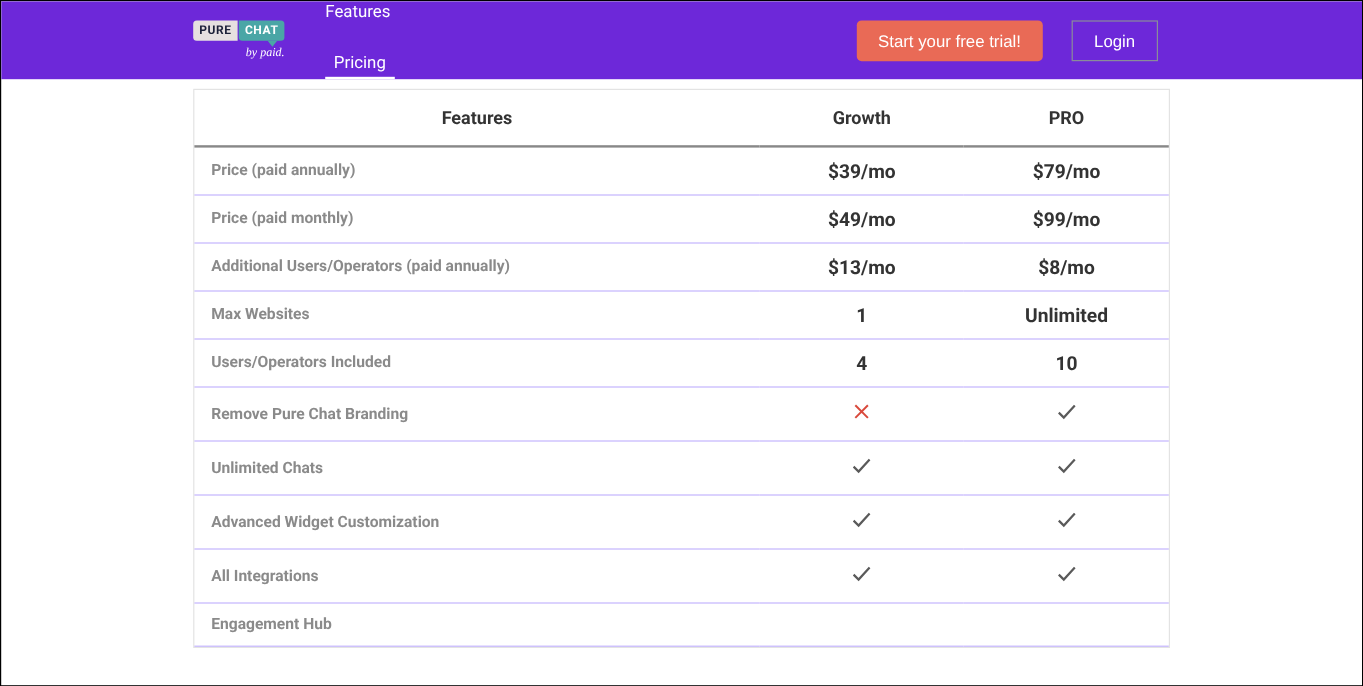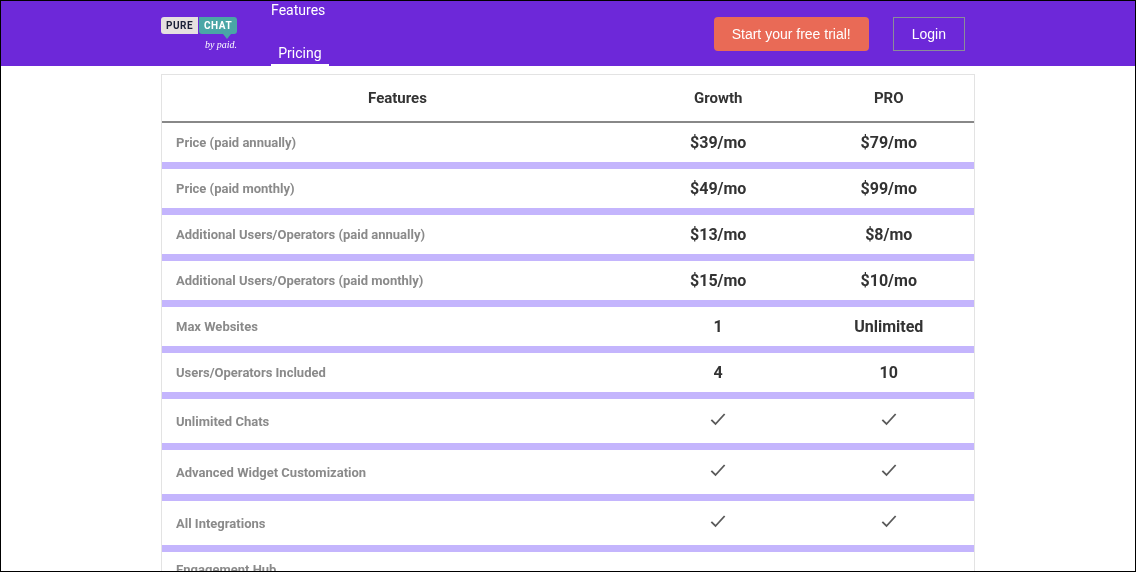--- a/index.html
+++ b/index.html
@@ -98,21 +98,21 @@
     font-size: 15px;
     font-weight: 700;
     color: #333;
     padding: 14px 10px;
     text-align: center;
     border-bottom: 2px solid #888;
   }
   thead th.feat { text-align: center; width: 58%; }
   thead th.col { width: 21%; }
   tbody td {
-    border-bottom: 7px solid #c4b5fd;
+    border-bottom: 1px solid #c4b5fd;
     padding: 10px 14px;
     font-size: 13px;
     color: #7a7a7a;
     vertical-align: middle;
   }
   tbody td.label { font-weight: 700; color: #8a8a8a; }
   tbody td.val {
     text-align: center;
     font-size: 16px;
     font-weight: 700;
@@ -164,33 +164,38 @@
             <td class="label">Price (paid monthly)</td>
             <td class="val">$49/mo</td>
             <td class="val">$99/mo</td>
           </tr>
           <tr>
             <td class="label">Additional Users/Operators (paid annually)</td>
             <td class="val">$13/mo</td>
             <td class="val">$8/mo</td>
           </tr>
           <tr>
-            <td class="label">Additional Users/Operators (paid monthly)</td>
-            <td class="val">$15/mo</td>
-            <td class="val">$10/mo</td>
-          </tr>
-          <tr>
             <td class="label">Max Websites</td>
             <td class="val">1</td>
             <td class="val">Unlimited</td>
           </tr>
           <tr>
             <td class="label">Users/Operators Included</td>
             <td class="val">4</td>
             <td class="val">10</td>
+          </tr>
+          <tr>
+            <td class="label">Remove Pure Chat Branding</td>
+            <td class="val"><span class="icon-cross"><svg viewBox="0 0 24 24">
+                  <line x1="5" y1="5" x2="19" y2="19"></line>
+                  <line x1="19" y1="5" x2="5" y2="19"></line>
+                </svg></span></td>
+            <td class="val"><span class="icon-check"><svg viewBox="0 0 24 24">
+                  <polyline points="4 13 9 18 20 6"></polyline>
+                </svg></span></td>
           </tr>
           <tr>
             <td class="label">Unlimited Chats</td>
             <td class="val"><span class="icon-check"><svg viewBox="0 0 24 24">
                   <polyline points="4 13 9 18 20 6"></polyline>
                 </svg></span></td>
             <td class="val"><span class="icon-check"><svg viewBox="0 0 24 24">
                   <polyline points="4 13 9 18 20 6"></polyline>
                 </svg></span></td>
           </tr>

